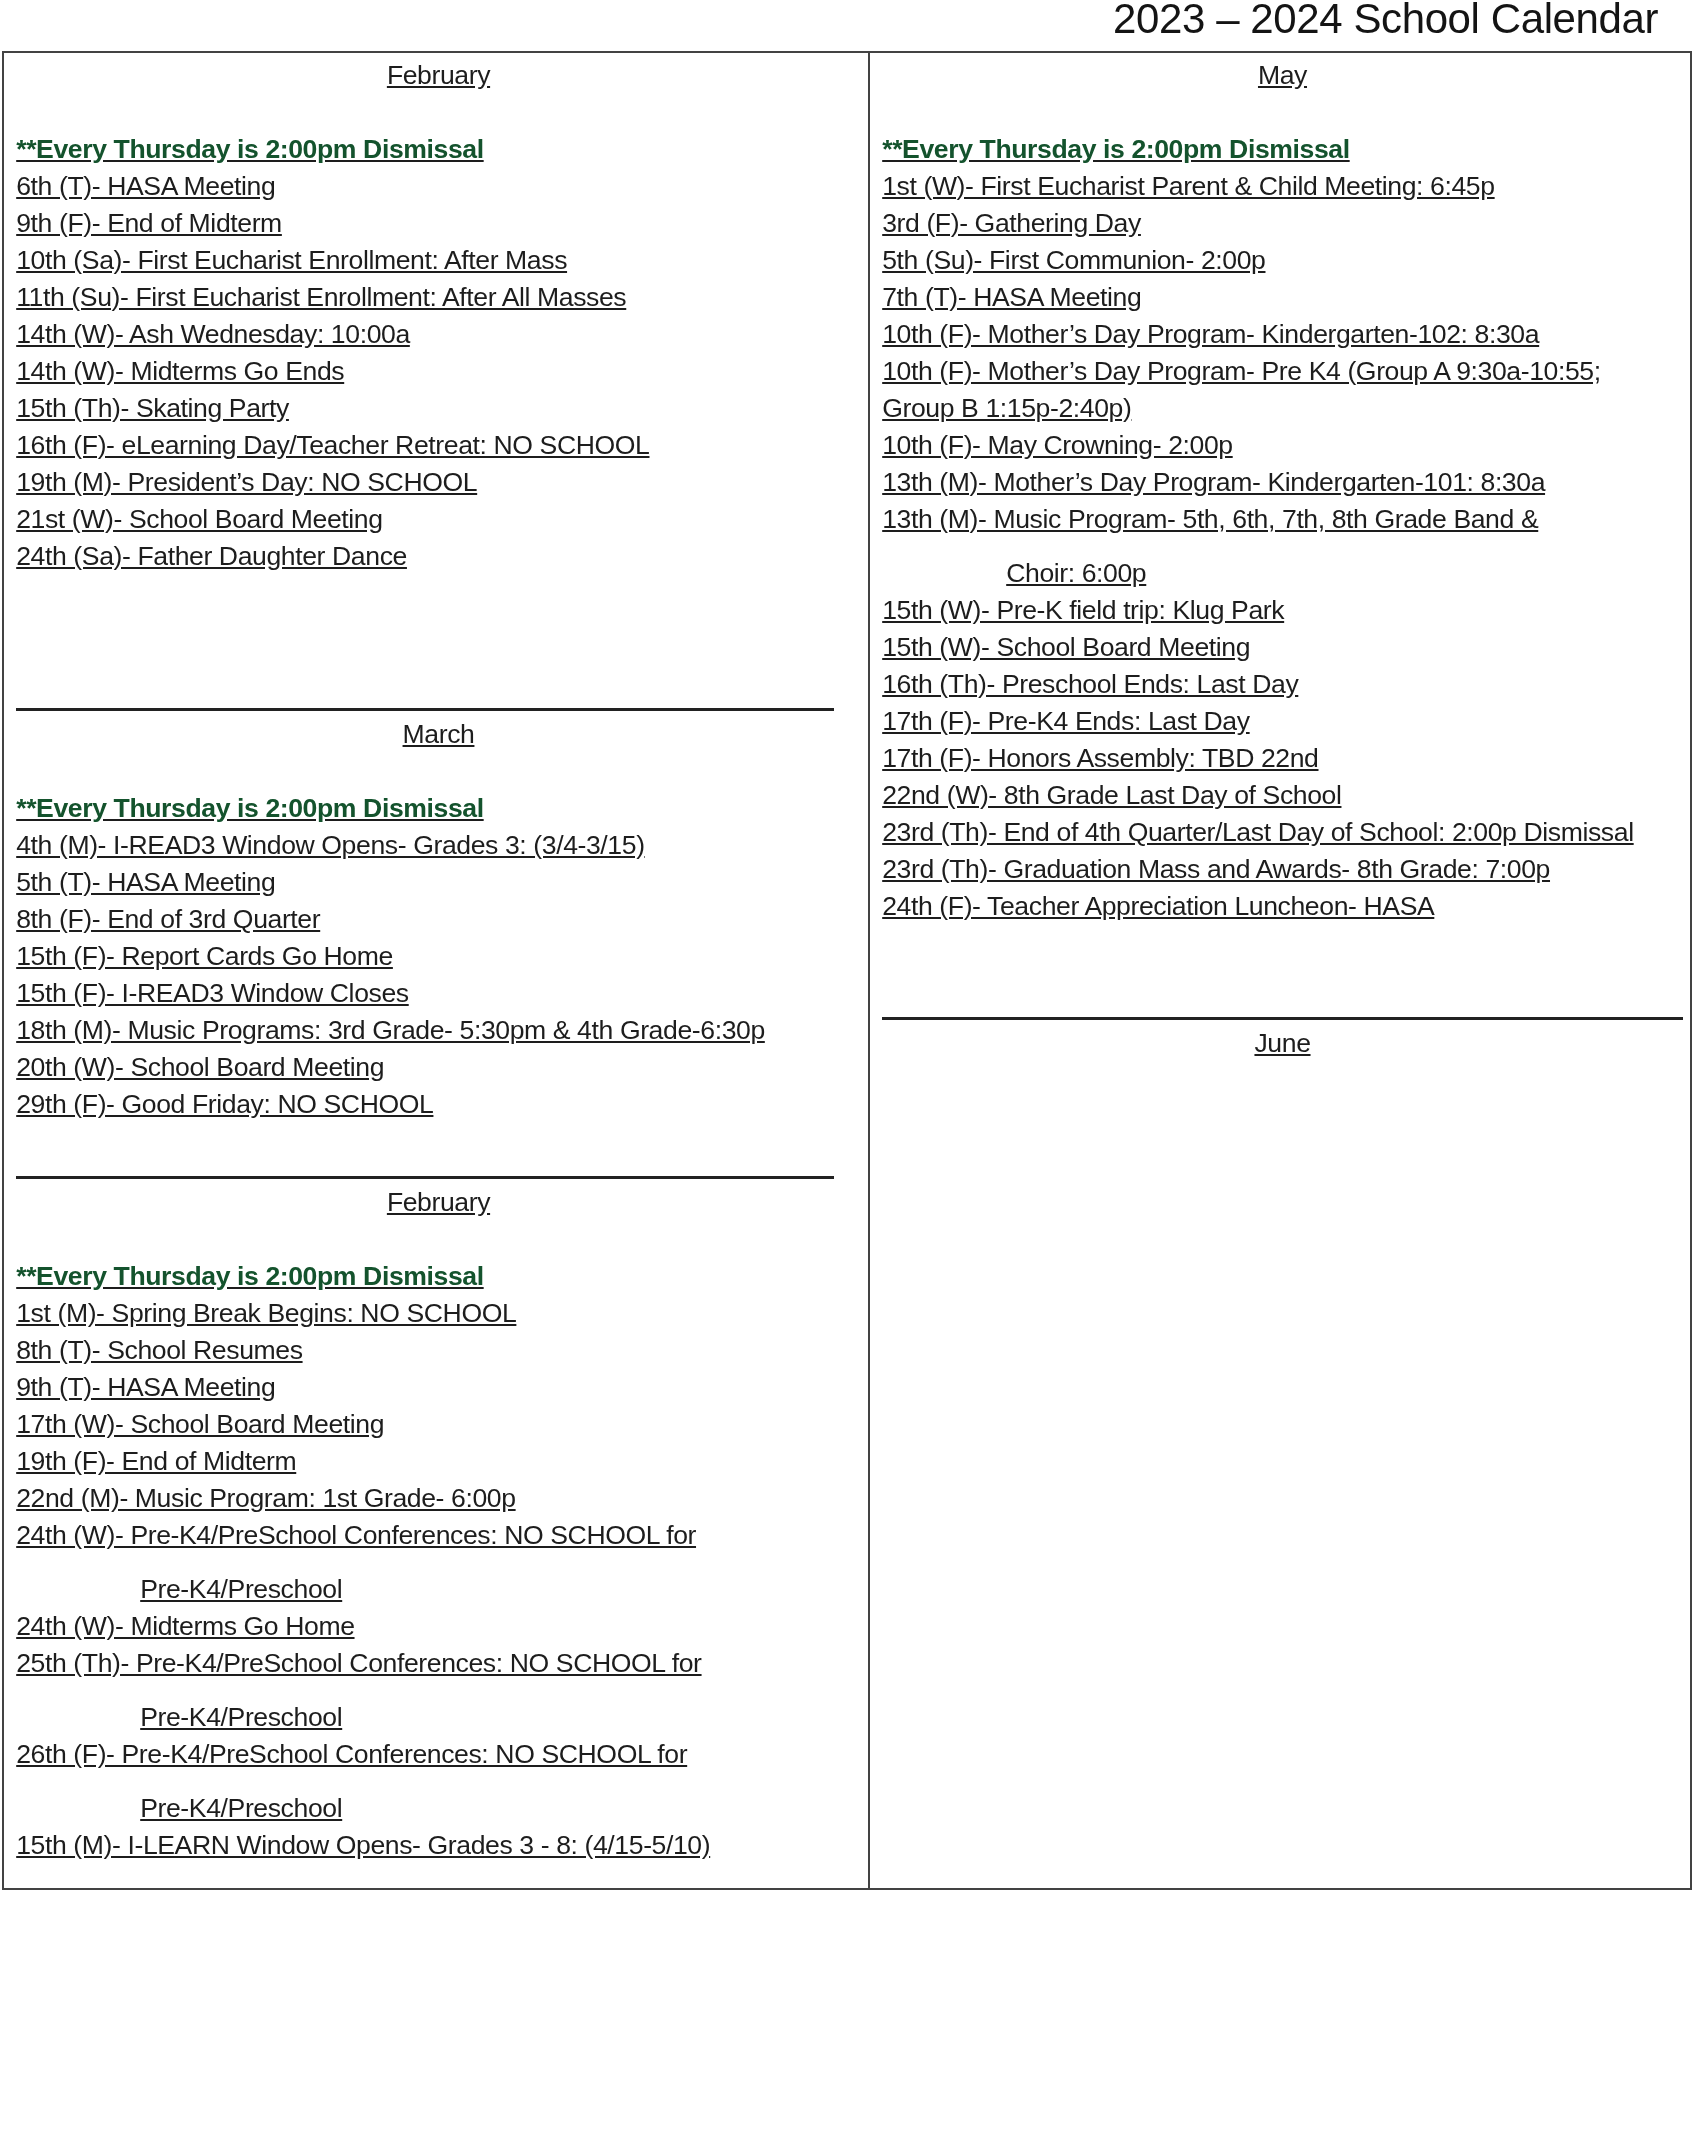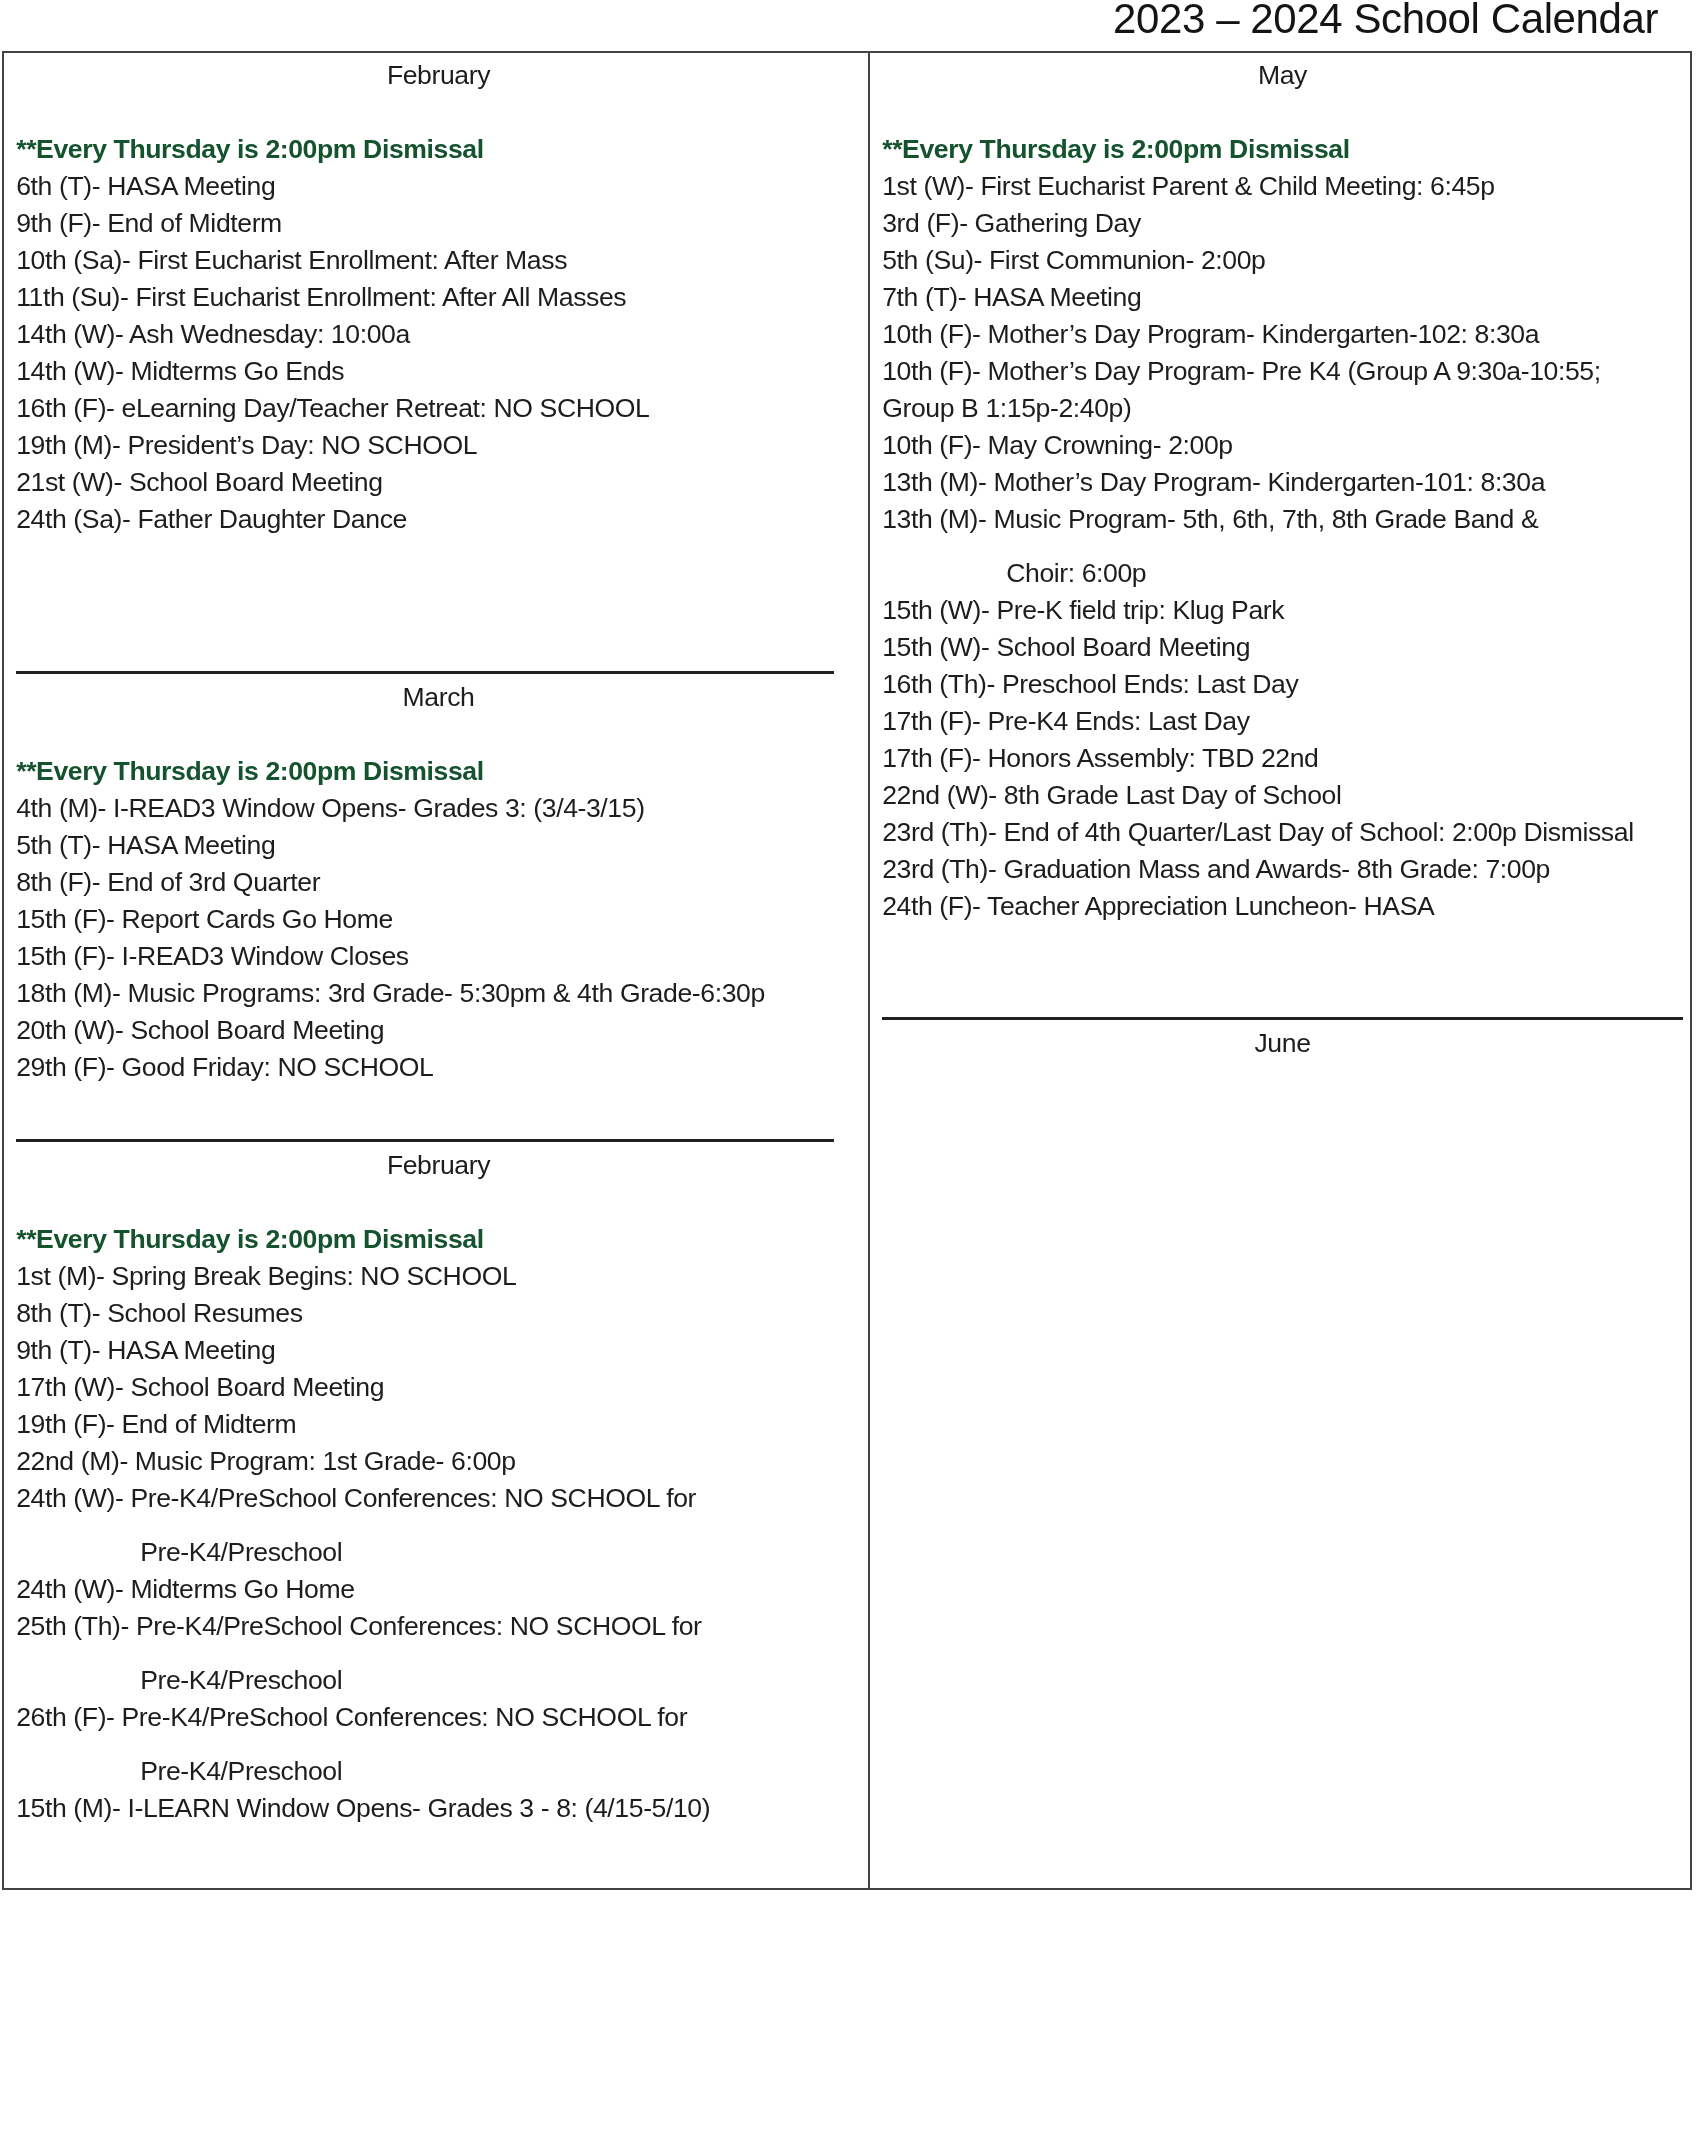--- a/index.html
+++ b/index.html
@@ -31,20 +31,21 @@
     width: 1686px;
     height: 1835px;
     border: 2.7px solid #434343;
     display: flex;
     background: #ffffff;
   }
   .column {
     box-sizing: border-box;
     padding: 3.5px 7px 0 12.4px;
     overflow: hidden;
+    text-decoration: underline;
   }
   .column-left {
     width: 866px;
     border-right: 2.7px solid #434343;
   }
   .column-right { flex: 1; border-radius: 16px; }
   .line {
     font-size: 26.6px;
     line-height: 37px;
     letter-spacing: -0.4px;
@@ -70,20 +71,21 @@
   <div class="column column-left">
       <div class="line month-title">February</div>
       <div class="blank-line"></div>
       <div class="line note">**Every Thursday is 2:00pm Dismissal</div>
       <div class="line event-line">6th (T)- HASA Meeting</div>
       <div class="line event-line">9th (F)- End of Midterm</div>
       <div class="line event-line">10th (Sa)- First Eucharist Enrollment: After Mass</div>
       <div class="line event-line">11th (Su)- First Eucharist Enrollment: After All Masses</div>
       <div class="line event-line">14th (W)- Ash Wednesday: 10:00a</div>
       <div class="line event-line">14th (W)- Midterms Go Ends</div>
+      <div class="line event-line">15th (Th)- Skating Party</div>
       <div class="line event-line">16th (F)- eLearning Day/Teacher Retreat: NO SCHOOL</div>
       <div class="line event-line">19th (M)- President’s Day: NO SCHOOL</div>
       <div class="line event-line">21st (W)- School Board Meeting</div>
       <div class="line event-line">24th (Sa)- Father Daughter Dance</div>
       <div class="spacer" style="height: 133px;"></div>
       <div class="divider"></div>
       <div class="line month-title">March</div>
       <div class="blank-line"></div>
       <div class="line note">**Every Thursday is 2:00pm Dismissal</div>
       <div class="line event-line">4th (M)- I-READ3 Window Opens- Grades 3: (3/4-3/15)</div>

